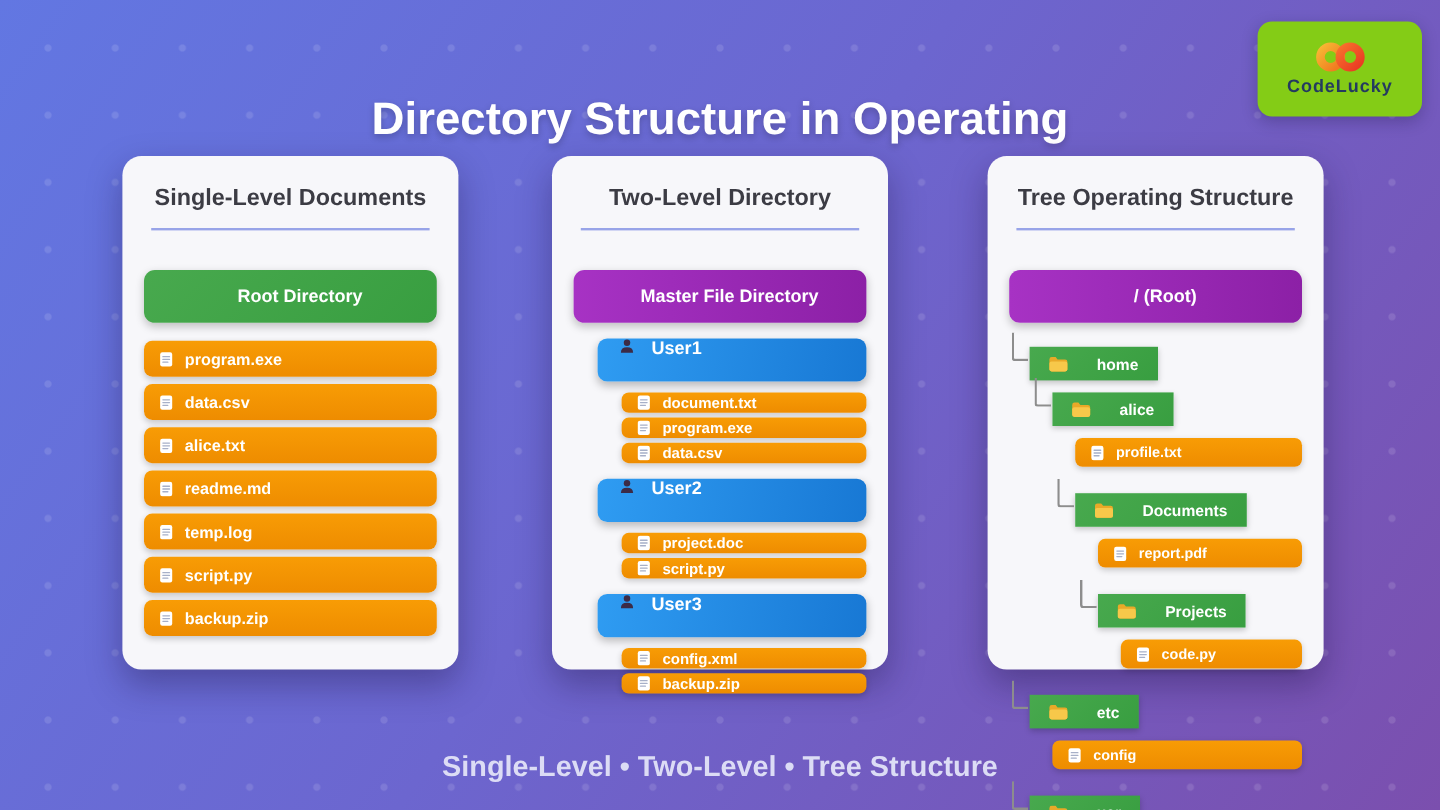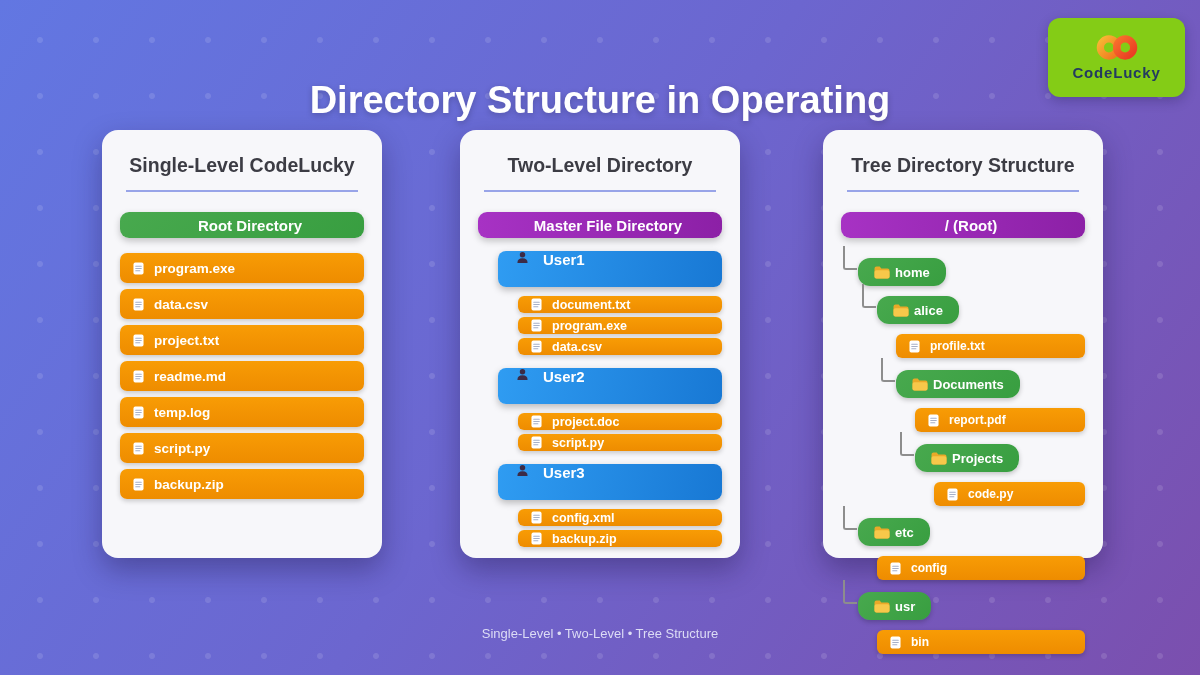--- a/index.html
+++ b/index.html
@@ -13,59 +13,59 @@
     background-image:radial-gradient(circle, rgba(255,255,255,.12) 2.5px, transparent 3.5px);
     background-size:56px 56px;background-position:12px 12px;}
   .main-title{position:absolute;top:38px;left:300px;width:600px;text-align:center;
     color:#ffffff;font-size:38px;font-weight:bold;line-height:1.5;
     text-shadow:0 2px 6px rgba(0,0,0,.22);margin-top:34px;}
   .logo-box{position:absolute;top:18px;right:15px;width:137px;height:79px;
     background:#84cc16;border-radius:12px;box-shadow:0 4px 12px rgba(20,10,50,.25);
     display:flex;flex-direction:column;align-items:center;justify-content:center;gap:3px;}
   .logo-text{color:#243a60;font-size:15px;font-weight:600;letter-spacing:.8px;}
   .footer{position:absolute;top:626px;left:0;width:100%;text-align:center;
-    color:#dcdcf5;font-size:13px;}
+    color:#dcdcf5;font-size:24px;font-weight:bold;}
 
   .card{position:absolute;top:130px;width:280px;height:428px;background:#f7f7fa;
     border-radius:16px;box-shadow:0 12px 28px rgba(25,15,60,.35);
     padding:20px 18px 0 18px;box-sizing:border-box;}
   .card1{left:102px;}
   .card2{left:460px;}
   .card3{left:823px;}
   .card-title{margin:4px 6px 0 6px;padding-bottom:13px;text-align:center;
     color:#3c3c44;font-size:19.5px;font-weight:600;border-bottom:2px solid #98a4e8;}
-  .root-btn{margin-top:20px;height:26px;border-radius:9px;display:flex;
+  .root-btn{margin-top:33px;height:44px;border-radius:9px;display:flex;
     align-items:center;justify-content:center;color:#fff;font-size:15px;font-weight:bold;
     box-shadow:0 3px 7px rgba(0,0,0,.22);padding-left:16px;}
   .root-green{background:linear-gradient(135deg,#48a94e,#389e40);}
   .root-purple{background:linear-gradient(90deg,#a732c4,#8c20a6);}
 
   .file-list{margin-top:15px;}
   .file-item{height:30px;margin-bottom:6px;border-radius:7px;
     background:linear-gradient(180deg,#f89c05,#ee8c00);
     display:flex;align-items:center;gap:10px;padding-left:13px;
     color:#fff;font-size:13.5px;font-weight:bold;
     box-shadow:0 2px 5px rgba(0,0,0,.2);}
   .file-item.small{height:17px;margin-bottom:4px;font-size:12.5px;border-radius:6px;}
-  .file-item.tree{height:24px;margin-bottom:2px;font-size:12px;border-radius:6px;flex:1;}
+  .file-item.tree{height:24px;margin-bottom:12px;font-size:12px;border-radius:6px;flex:1;}
 
   .user-group{margin:13px 0 0 20px;}
   .user-btn{height:36px;border-radius:8px;display:flex;gap:14px;
     padding-left:18px;color:#fff;font-size:15px;font-weight:bold;
     background:linear-gradient(100deg,#2f9cf2,#1878d4);
     box-shadow:0 3px 7px rgba(0,0,0,.25);}
   .user-files{margin:9px 0 0 20px;}
 
   .tree-list{margin-top:20px;}
   .tree-row{position:relative;display:flex;margin-bottom:10px;}
   .elbow{position:absolute;width:12px;height:22px;top:-12px;
     border-left:2px solid #8d8d8d;border-bottom:2px solid #8d8d8d;
     border-bottom-left-radius:3px;}
-  .folder-pill{height:28px;border-radius:12px;display:inline-flex;align-items:center;
-    gap:5px;padding:0 16px;color:#fff;font-size:13px;font-weight:bold;
+  .folder-pill{height:28px;border-radius:0;display:inline-flex;align-items:center;
+    gap:24px;padding:0 16px;color:#fff;font-size:13px;font-weight:bold;
     background:linear-gradient(135deg,#48a94e,#389e40);
     box-shadow:0 2px 5px rgba(0,0,0,.22);}
   .icon svg{display:block;}
 </style>
 </head>
 <body>
 
 <div class="stage">
   <div class="dots"></div>
 
@@ -85,21 +85,21 @@
           </linearGradient>
         </defs>
         <circle cx="21" cy="15" r="9.5" fill="none" stroke="url(#lg1)" stroke-width="8"></circle>
         <circle cx="39" cy="15" r="9.5" fill="none" stroke="url(#lg2)" stroke-width="8"></circle>
       </svg>
     </span>
     <span class="logo-text">CodeLucky</span>
   </div>
 
   <div class="card card1">
-    <div class="card-title">Single-Level CodeLucky</div>
+    <div class="card-title">Single-Level Documents</div>
     <div class="root-btn root-green">Root Directory</div>
     <div class="file-list">
         <div class="file-item">
           <span class="icon">
             <svg viewBox="0 0 12 14" width="11" height="13">
               <rect x="0.5" y="0.5" width="11" height="13" rx="2" fill="#ffffff"></rect>
               <path d="M3 4.5h6M3 7h6M3 9.5h4.5" stroke="#a7b0c8" stroke-width="1.2" stroke-linecap="round"></path>
             </svg>
           </span>
           <span>program.exe</span>
@@ -113,21 +113,21 @@
           </span>
           <span>data.csv</span>
         </div>
         <div class="file-item">
           <span class="icon">
             <svg viewBox="0 0 12 14" width="11" height="13">
               <rect x="0.5" y="0.5" width="11" height="13" rx="2" fill="#ffffff"></rect>
               <path d="M3 4.5h6M3 7h6M3 9.5h4.5" stroke="#a7b0c8" stroke-width="1.2" stroke-linecap="round"></path>
             </svg>
           </span>
-          <span>project.txt</span>
+          <span>alice.txt</span>
         </div>
         <div class="file-item">
           <span class="icon">
             <svg viewBox="0 0 12 14" width="11" height="13">
               <rect x="0.5" y="0.5" width="11" height="13" rx="2" fill="#ffffff"></rect>
               <path d="M3 4.5h6M3 7h6M3 9.5h4.5" stroke="#a7b0c8" stroke-width="1.2" stroke-linecap="round"></path>
             </svg>
           </span>
           <span>readme.md</span>
         </div>
@@ -264,21 +264,21 @@
                 </svg>
               </span>
               <span>backup.zip</span>
             </div>
           </div>
         </div>
       </div>
   </div>
 
   <div class="card card3">
-    <div class="card-title">Tree Directory Structure</div>
+    <div class="card-title">Tree Operating Structure</div>
     <div class="root-btn root-purple">/ (Root)</div>
     <div class="tree-list" id="tree-list">
         <div class="tree-row" style="padding-left: 17px;">
           <div class="elbow" style="left: 2px;"></div>
           <div class="folder-pill">
             <span class="icon">
               <svg viewBox="0 0 16 13" width="16" height="13">
                 <path d="M0.5 2.5 a2 2 0 0 1 2 -2 h3.2 l1.6 2 h6.2 a2 2 0 0 1 2 2 v6 a2 2 0 0 1 -2 2 h-11 a2 2 0 0 1 -2 -2 z" fill="#e9a928"></path>
                 <rect x="0.5" y="4.3" width="15" height="8.2" rx="1.8" fill="#f7c84a"></rect>
               </svg>

